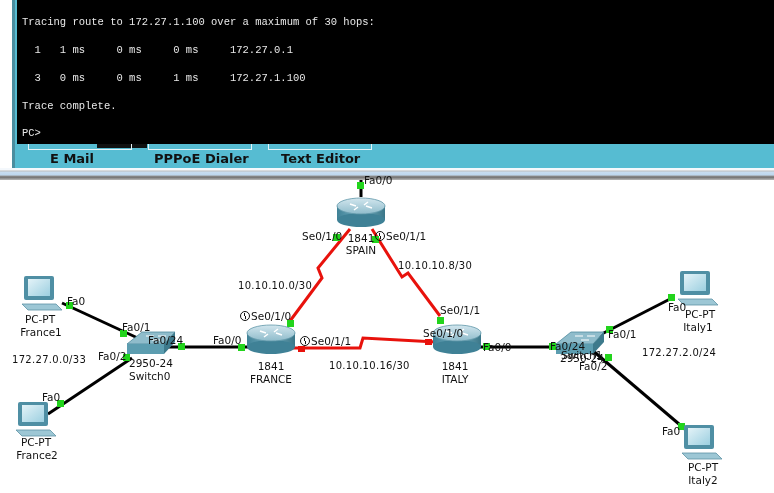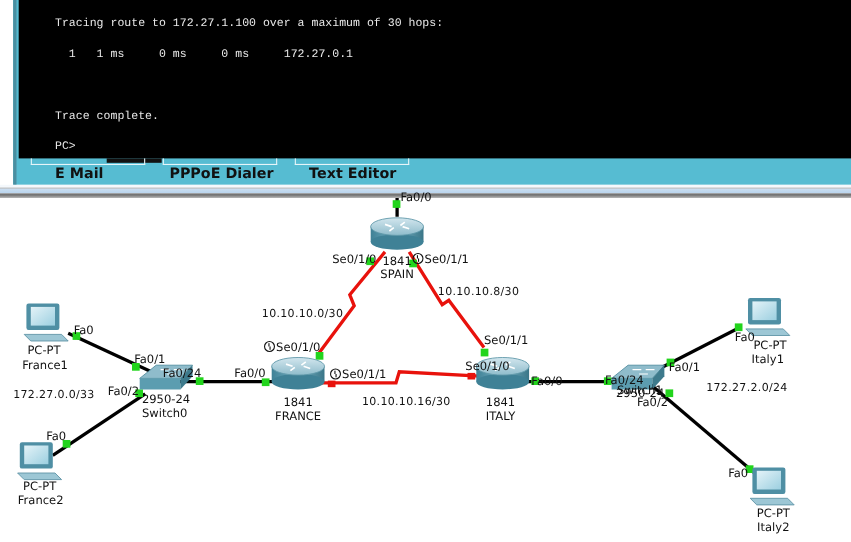--- a/index.html
+++ b/index.html
@@ -2,21 +2,21 @@
 <html><head>
 <meta charset="utf-8">
 <style>
   html, body { margin: 0; padding: 0; }
   body { width: 774px; height: 493px; position: relative; overflow: hidden; background: #ffffff; font-family: "DejaVu Sans", sans-serif; }
 
   
   .win-left { position: absolute; left: 0; top: 0; width: 12px; height: 168px; background: #ffffff; }
   .win-frame { position: absolute; left: 12px; top: 0; width: 762px; height: 168px; background: #56bcd2; border-left: 3px solid #4a8ea0; box-sizing: border-box; }
   .terminal { position: absolute; left: 17px; top: 0; width: 757px; height: 144px; background: #000000; color: #e8e8e8; font-family: "Liberation Mono", monospace; font-size: 10.5px; line-height: 14px; }
-  .term-line { position: absolute; left: 5px; white-space: pre; margin-left: 28px; }
+  .term-line { position: absolute; left: 5px; white-space: pre; }
   .app-tabs { position: absolute; left: 17px; top: 144px; width: 757px; height: 24px; }
   .app-tab { position: absolute; top: 0; height: 6px; border: 1px solid #e6f5f9; border-top: none; box-sizing: border-box; }
   .app-tab-label { position: absolute; top: 7px; font-weight: bold; font-size: 13px; color: #111; white-space: nowrap; }
   .dark-bar { position: absolute; left: 80px; top: 0; width: 50px; height: 4px; background: #111; }
 
   .win-bottom { position: absolute; left: 0; top: 168px; width: 774px; height: 12px;
     background: linear-gradient(#f4f8fc 0px, #f4f8fc 2px, #bcbcbc 3px, #c9ddf0 4px, #bcd6ee 7px, #9c9c9c 8px, #6c6c6c 9px, #b9b9b9 12px); }
 
   
   .canvas { position: absolute; left: 0; top: 180px; width: 774px; height: 318px; background: #ffffff; }
@@ -30,20 +30,21 @@
 </style>
 </head>
 <body>
 
 <div class="win-left"></div>
 <div class="win-frame"></div>
 
 <div class="terminal">
   <div class="term-line" style="top:15px">Tracing route to 172.27.1.100 over a maximum of 30 hops:</div>
   <div class="term-line" style="top:43px">  1   1 ms     0 ms     0 ms     172.27.0.1</div>
+  <div class="term-line" style="top:71px">  3   0 ms     0 ms     1 ms     172.27.1.100</div>
   <div class="term-line" style="top:99px">Trace complete.</div>
   <div class="term-line" style="top:126px">PC&gt;</div>
 </div>
 
 <div class="app-tabs">
   <div class="dark-bar"></div>
   <div class="app-tab" style="left:11px;width:104px"></div>
   <div class="app-tab" style="left:131px;width:104px"></div>
   <div class="app-tab" style="left:251px;width:104px"></div>
   <div class="app-tab-label" style="left:33px">E Mail</div>

